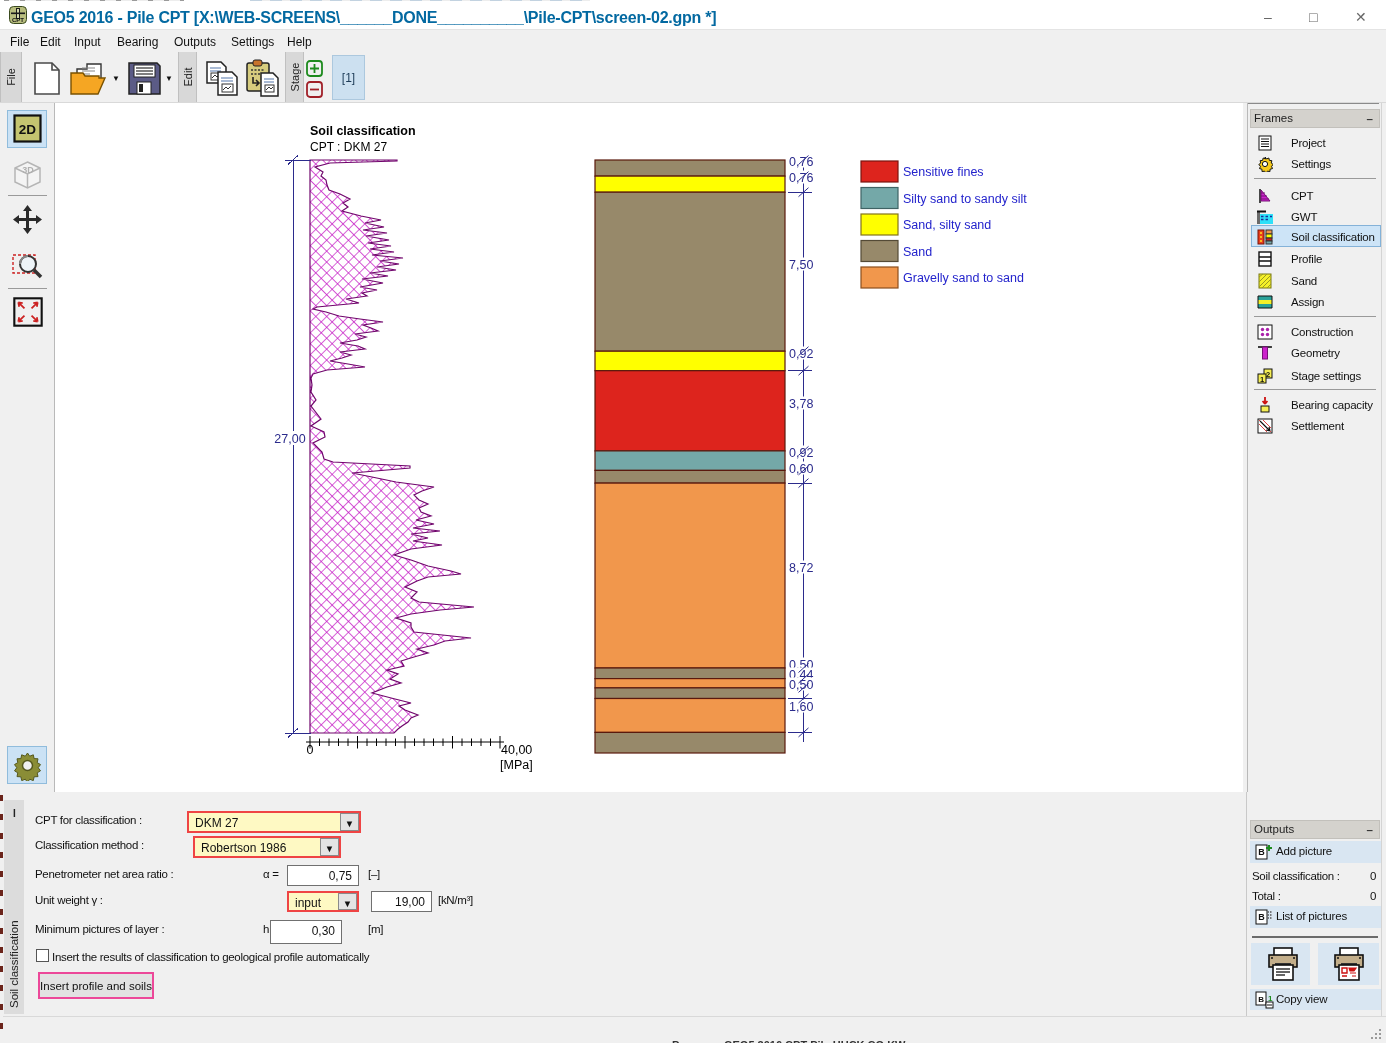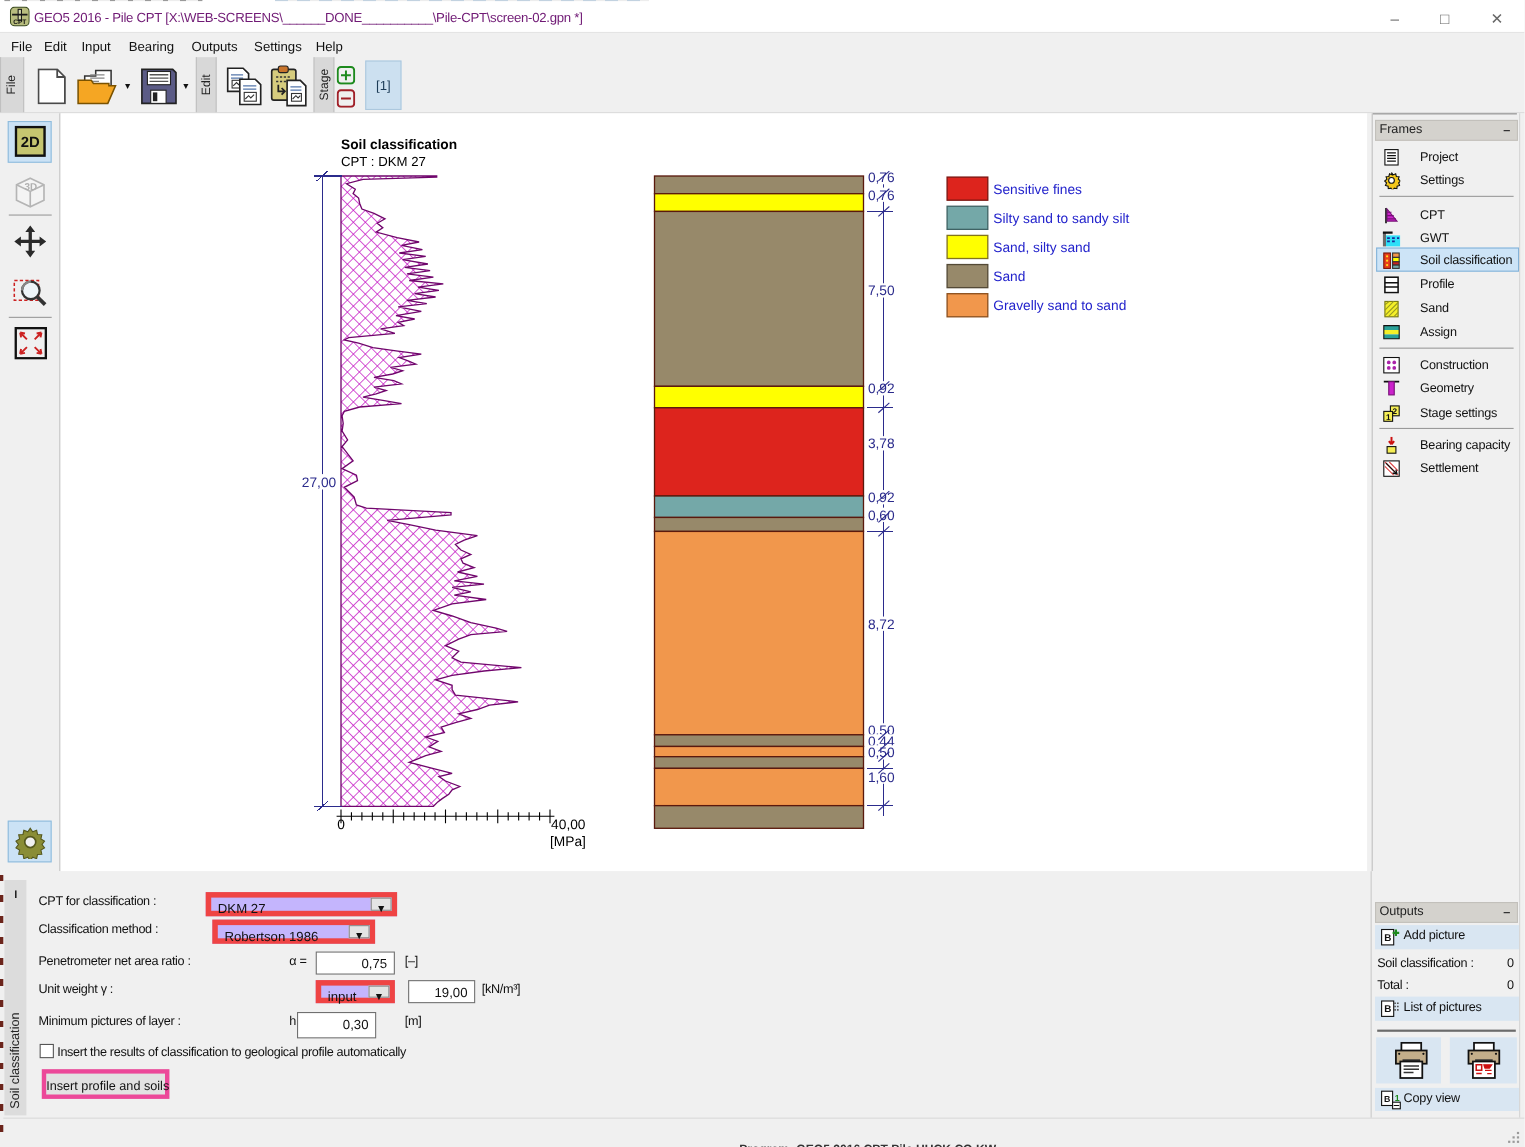--- a/index.html
+++ b/index.html
@@ -1,21 +1,21 @@
 <!DOCTYPE html>
 <html><head>
 <meta charset="utf-8">
 <style>
 * { margin:0; padding:0; box-sizing:border-box; }
 html,body { width:1386px; height:1043px; overflow:hidden; }
 body { font-family:"Liberation Sans", sans-serif; background:#f0f0f0; position:relative; font-size:13px; color:#1a1a1a; }
 .abs { position:absolute; }
 
 #titlebar { left:0; top:0; width:1386px; height:30px; background:#ffffff; border-bottom:1px solid #e4e4e4; }
-#title-text { left:31px; top:9px; color:#701a75; font-size:12px; letter-spacing:-0.25px; white-space:pre; }
+#title-text { left:31px; top:9px; color:#0369a1; font-size:16px; letter-spacing:-0.25px; white-space:pre;font-weight:bold; }
 .winbtn { top:9px; color:#686868; font-size:14px; }
 
 #menubar { left:0; top:30px; width:1386px; height:22px; background:#f0f0f0; }
 .menu-item { position:absolute; top:5px; font-size:12px; color:#111; }
 
 #toolbar { left:0; top:52px; width:1386px; height:51px; background:#f0f0f0; border-bottom:1px solid #d9d9d9; }
 .vtab { position:absolute; top:0; height:50px; background:#d8d8d8; border-right:1px solid #c0c0c0; border-left:1px solid #c0c0c0; }
 .vtab span { position:absolute; left:50%; top:50%; transform:translate(-50%,-50%) rotate(-90deg); font-size:11px; color:#222; white-space:nowrap; }
 .ddarrow { position:absolute; font-size:8px; color:#111; }
 #btn1 { left:332px; top:3px; width:33px; height:45px; background:#cce0f0; border:1px solid #acc8de; color:#1c3b57; font-size:12px; text-align:center; line-height:44px; }
@@ -32,26 +32,26 @@
 .fitem { position:absolute; left:4px; font-size:11.5px; letter-spacing:-0.2px; color:#111; height:21px; line-height:21px; }
 .fitem svg { position:absolute; left:5px; top:2px; }
 .fitem span { position:absolute; left:39px; top:0px; white-space:nowrap; }
 .fsel { position:absolute; left:3px; width:130px; height:22px; background:#cde4f7; border:1px solid #84b2d8; }
 .fdiv { position:absolute; left:6px; width:122px; height:1px; background:#9a9a9a; }
 
 #bottompanel { left:0; top:792px; width:1386px; height:224px; background:#f0f0f0; }
 #bstrip { position:absolute; left:4px; top:8px; width:20px; height:214px; background:#dcdcdc; }
 #bstrip .vlabel { position:absolute; left:50%; bottom:6px; transform-origin:left bottom; transform:rotate(-90deg) translate(0,50%); font-size:11.5px; color:#222; white-space:nowrap; }
 .blabel { position:absolute; font-size:11.5px; letter-spacing:-0.3px; color:#111; white-space:nowrap; }
-.combo { position:absolute; background:#c4b5fd; border:5px solid #ef4444; font-size:12px; color:#111; }
+.combo { position:absolute; background:#fef9c3; border:2px solid #ef4444; font-size:12px; color:#111; }
 .combo .val { position:absolute; left:6px; top:3px; }
 .combo .btn { position:absolute; right:0; top:0; width:19px; height:100%; background:#e4e4e4; border:1px solid #8a8a8a; text-align:center; font-size:9.5px; color:#111; line-height:19px; }
 .tinput { position:absolute; background:#fff; border:1px solid #707070; font-size:12px; color:#111; text-align:right; padding:3px 6px 0 0; }
 #chk { position:absolute; left:36px; top:157px; width:13px; height:13px; background:#fff; border:1px solid #555; }
-#insbtn { position:absolute; left:38px; top:180px; width:116px; height:27px; background:#e2e2e2; border:4px solid #ec4899; font-size:11.5px; color:#111; text-align:center; line-height:25px; white-space:nowrap; }
+#insbtn { position:absolute; left:38px; top:180px; width:116px; height:27px; background:#e2e2e2; border:2px solid #ec4899; font-size:11.5px; color:#111; text-align:center; line-height:25px; white-space:nowrap; }
 
 #outputs { left:1248px; top:812px; width:138px; height:204px; background:#f0f0f0; }
 .obtn { position:absolute; left:2px; width:131px; background:#d9e6f2; font-size:11.5px; letter-spacing:-0.2px; color:#111; }
 .obtn svg { position:absolute; left:5px; top:2px; }
 .obtn span { position:absolute; left:26px; top:4px; white-space:nowrap; }
 
 #statusbar { left:0; top:1016px; width:1386px; height:27px; background:#f0f0f0; border-top:1px solid #d9d9d9; }
 #bottomtext { position:absolute; left:672px; top:1039px; width:270px; height:4px; overflow:hidden; font-size:11px; font-weight:bold; color:#333; }
 .ledge { position:absolute; left:0; width:3px; background:repeating-linear-gradient(180deg,#6b241b 0 6px,#f0f0f0 6px 19px); }
 </style>

